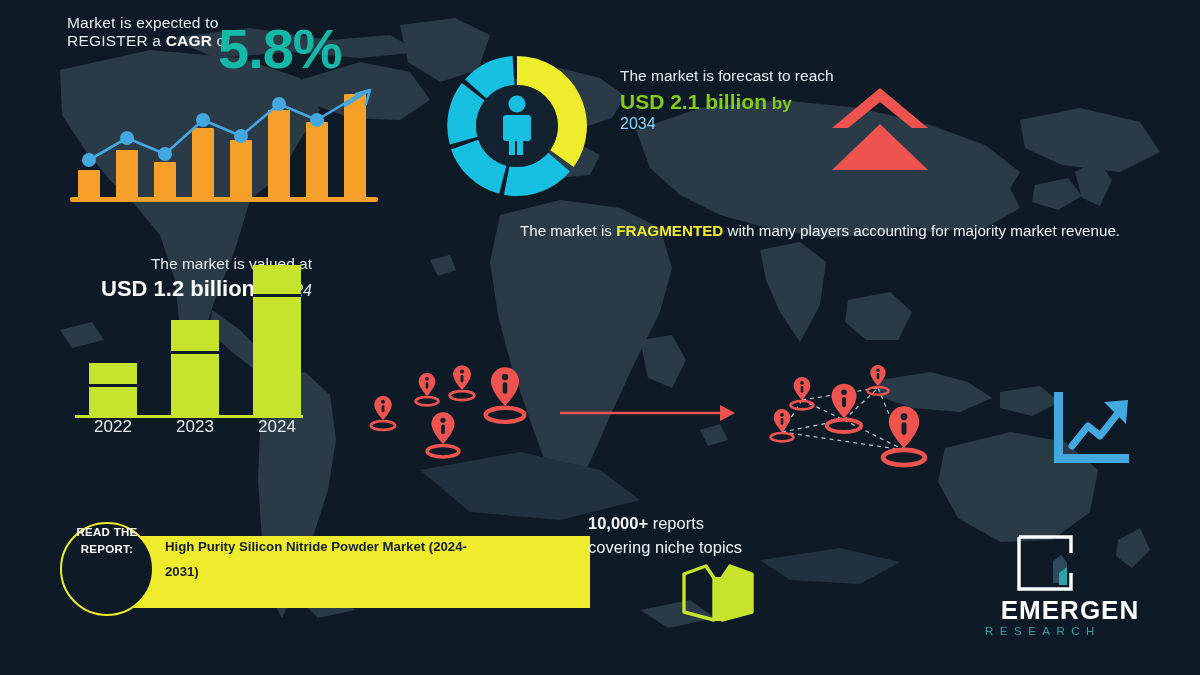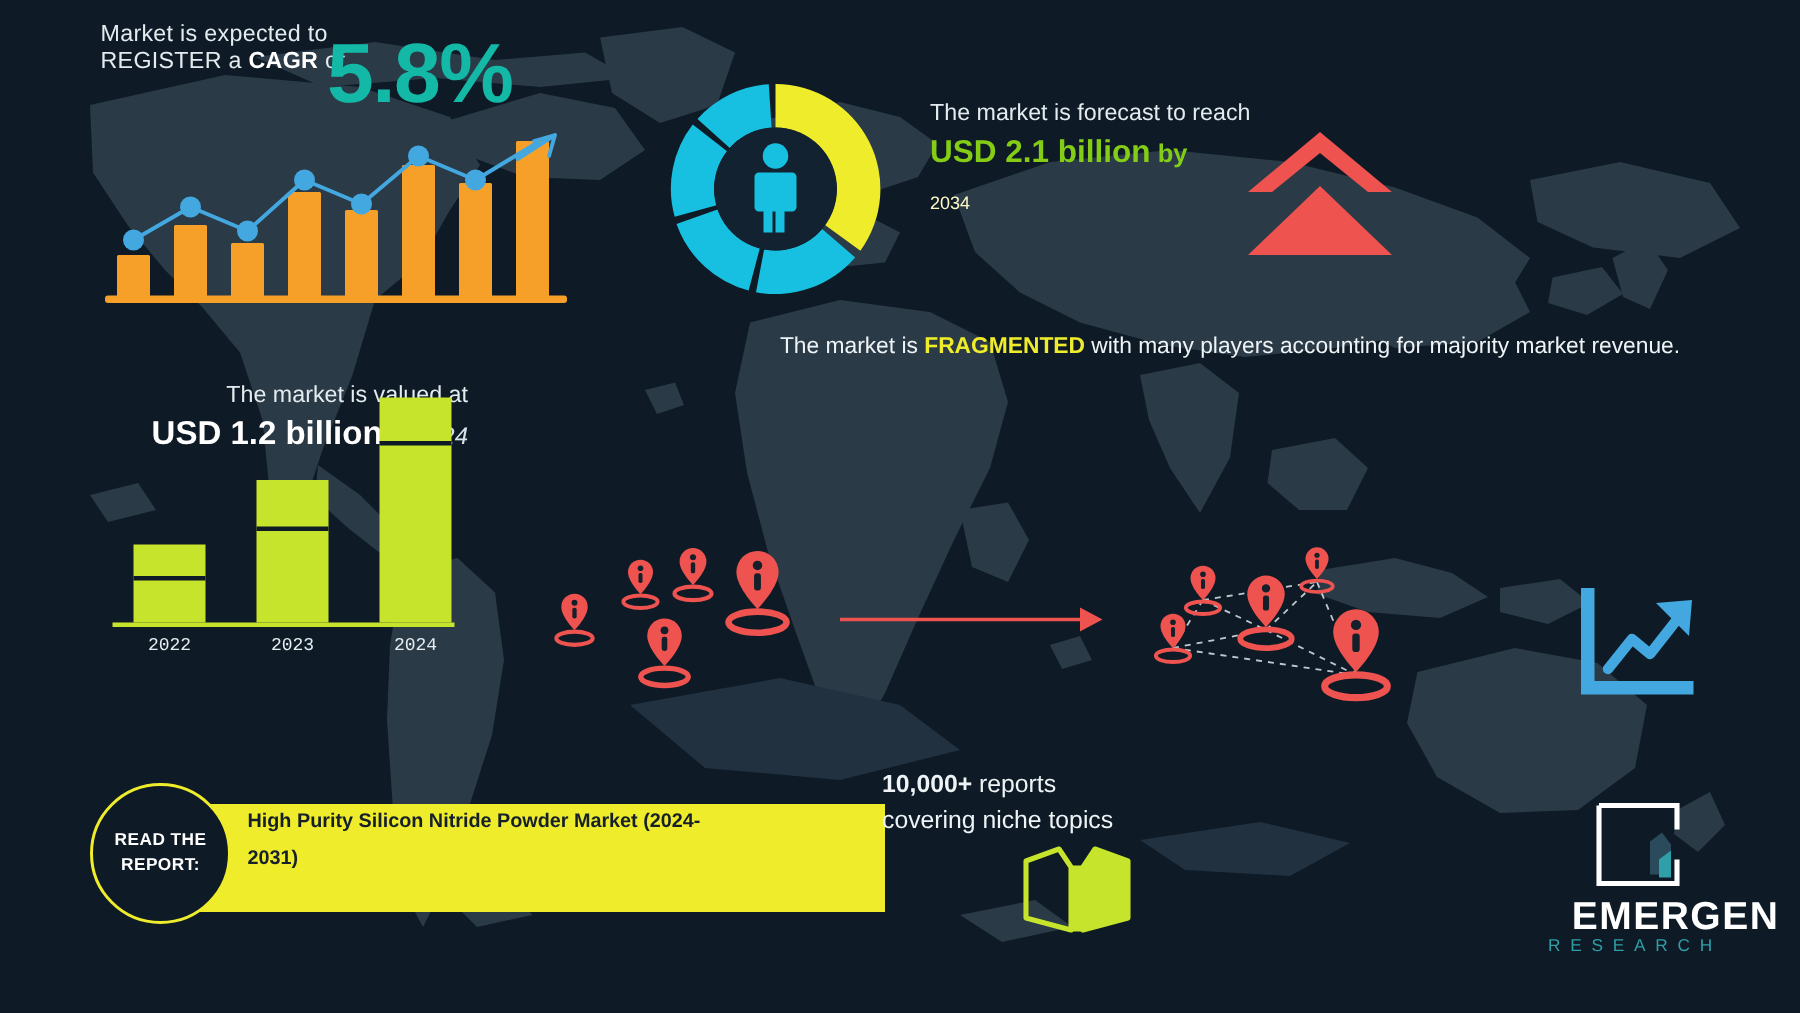--- a/index.html
+++ b/index.html
@@ -27,65 +27,65 @@
 
   
   #donut{left:443px;top:52px;width:148px;height:148px;}
   #donut svg{display:block;}
 
   
   #forecast{left:620px;top:66px;width:250px;}
   #forecast .l1{font-size:15.5px;color:#e4ebef;line-height:1.35;}
   #forecast .l2{font-size:21px;font-weight:700;color:#84cc16;margin-top:3px;}
   #forecast .l2 .by{font-size:17px;font-weight:700;}
-  #forecast .l3{font-size:12px;color:#fef9c3;margin-top:14px;}
+  #forecast .l3{font-size:16px;color:#7dd3fc;margin-top:1px;}
 
   
   #chevrons{left:832px;top:88px;width:96px;height:82px;}
 
   
   #fragmented{left:500px;top:220px;width:640px;font-size:15.2px;color:#eef3f6;line-height:1.5;text-align:center;}
   #fragmented .hl{color:#eeec2b;font-weight:700;}
 
   
   #valued{left:42px;top:255px;width:270px;text-align:right;}
   #valued .v1{font-size:15.5px;color:#e4ebef;}
   #valued .v2{font-size:22px;font-weight:700;color:#ffffff;margin-top:3px;}
   #valued .v2 .sub{font-size:16px;font-weight:400;color:#d9e2e8;font-style:italic;}
   #greenchart{left:75px;top:275px;width:240px;height:160px;}
   #greenchart .gbar{position:absolute;bottom:20px;background:#c5e42b;}
   #greenchart .gdiv{position:absolute;height:3px;background:#0e1b26;}
   #greenchart .gbase{position:absolute;left:0;bottom:17px;width:228px;height:3px;background:#c5e42b;}
-  #greenchart .glabel{position:absolute;bottom:-2px;font-size:12px;color:#e6edf1;font-weight:400;text-align:center;width:48px;font-family:Liberation Mono, monospace;}
+  #greenchart .glabel{position:absolute;bottom:-2px;font-size:17px;color:#e6edf1;font-weight:400;text-align:center;width:48px;}
 
   
   .pincluster{position:absolute;}
   .pincluster svg{position:absolute;left:0;top:0;overflow:visible;}
 
   
   #redarrow{left:560px;top:402px;width:175px;height:22px;}
 
   
   #growthicon{left:1048px;top:390px;width:90px;height:80px;}
 
   
   #cta{left:60px;top:522px;width:470px;height:90px;}
   #cta-bar{position:absolute;left:68px;top:14px;width:462px;height:72px;background:#eeec2b;}
   #cta-bar-label{position:absolute;left:105px;top:12px;width:330px;font-size:13.2px;font-weight:700;color:#16202a;line-height:1.9;}
-  #cta-circle{position:absolute;left:0px;top:0px;width:90px;height:90px;border-radius:50%;background:#0e1b26;border:2.5px solid #eeec2b;display:flex;align-items:center;justify-content:center;}
+  #cta-circle{position:absolute;left:0px;top:0px;width:90px;height:90px;border-radius:50%;background:#0e1b26;border:2.5px solid #eeec2b;display:flex;align-items:flex-start;justify-content:center;}
   #cta-circle-label{font-size:11.5px;font-weight:700;color:#ffffff;text-align:center;line-height:1.45;letter-spacing:.3px;}
 
   
   #reports{left:588px;top:512px;width:230px;}
   #reports .r{font-size:16.5px;color:#eef3f6;line-height:1.45;}
   #reports .r b{font-weight:700;}
   #bookicon{position:absolute;left:680px;top:564px;width:76px;height:62px;}
 
   
-  #logo{left:1032px;top:535px;width:165px;height:105px;}
+  #logo{left:985px;top:535px;width:165px;height:105px;}
   #logo-mark{position:absolute;left:32px;top:0px;width:56px;height:56px;}
   #logo-name{position:absolute;left:0px;top:60px;width:170px;font-size:26px;font-weight:700;color:#ffffff;letter-spacing:1px;text-align:center;}
   #logo-sub{position:absolute;left:0px;top:90px;width:170px;font-size:11.5px;color:#2f9fa8;letter-spacing:6.5px;text-align:left;font-weight:400;}
 </style>
 </head>
 <body>
 
 <div id="stage">
 
   <svg id="worldmap" viewBox="0 0 1200 675" preserveAspectRatio="none">

